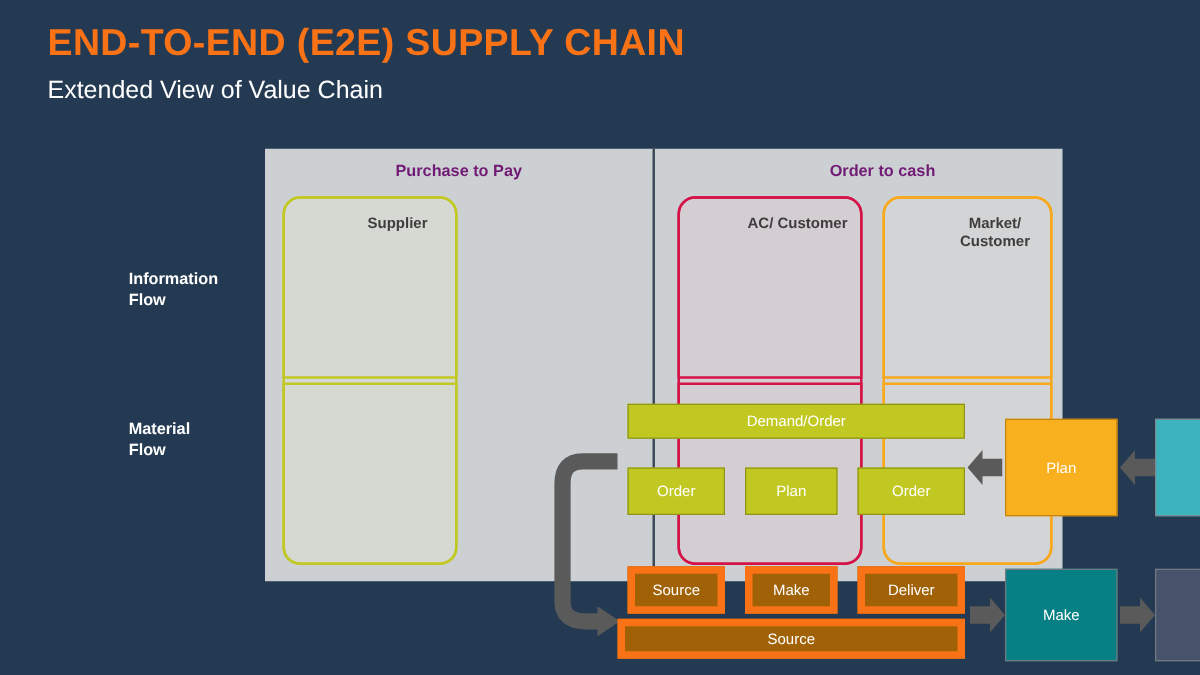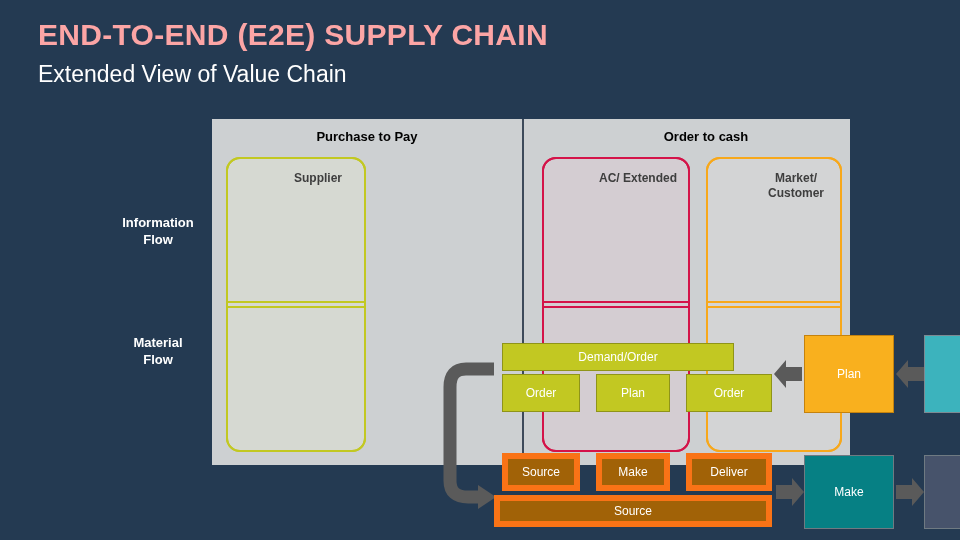--- a/index.html
+++ b/index.html
@@ -16,39 +16,39 @@
     position: relative;
   }
 
   
   #slide-title {
     position: absolute;
     left: 38px;
     top: 18px;
     font-size: 30px;
     font-weight: bold;
-    color: #fca5a5;
+    color: #f97316;
     letter-spacing: 0.3px;
     white-space: nowrap;
   }
   #slide-subtitle {
     position: absolute;
     left: 38px;
     top: 61px;
-    font-size: 23px;
+    font-size: 20px;
     font-weight: normal;
     color: #ffffff;
     white-space: nowrap;
   }
 
   
   .row-label {
     position: absolute;
     width: 110px;
-    text-align: center;
+    text-align: left;
     font-size: 13px;
     font-weight: bold;
     color: #ffffff;
     line-height: 17px;
   }
   #label-information-flow { left: 103px; top: 214px; }
   #label-material-flow    { left: 103px; top: 334px; }
 
   
   #diagram-container {
@@ -69,21 +69,21 @@
     height: 346px;
     background: #3d4a5a;
   }
 
   
   .group-header {
     position: absolute;
     top: 10px;
     font-size: 13px;
     font-weight: bold;
-    color: #000000;
+    color: #701a75;
     text-align: center;
   }
   #group-header-p2p { left: 0px;   width: 310px; }
   #group-header-o2c { left: 312px; width: 364px; }
 
   
   .col-panel {
     position: absolute;
     top: 38px;
     height: 295px;
@@ -140,21 +140,21 @@
   }
 
   .olive   { background: #c2c822; border: 1px solid #8f9418; }
   .crimson { background: #a16207; border: 6px solid #f97316; }
   .amber   { background: #f9b01e; border: 1px solid #c4820e; }
   .teal    { background: #3cb3bd; border: 1px solid #7d8a93; }
   .dteal   { background: #068084; border: 1px solid #6f7a82; }
   .slate   { background: #47536b; border: 1px solid #6f7a82; }
 
   
-  #box-demand-order { left: 290px; top: 204px; width: 232px; height: 28px; margin-top: 20px; }
+  #box-demand-order { left: 290px; top: 204px; width: 270px; height: 28px; }
   #box-order-1      { left: 290px; top: 255px; width: 78px;  height: 38px; }
   #box-plan-prod    { left: 384px; top: 255px; width: 74px;  height: 38px; }
   #box-order-2      { left: 474px; top: 255px; width: 86px;  height: 38px; }
   #box-plan-wh      { left: 592px; top: 216px; width: 90px;  height: 78px; }
   #box-demand-mkt   { left: 712px; top: 216px; width: 126px; height: 78px; }
 
   
   #box-source-1     { left: 290px; top: 334px; width: 78px;  height: 38px; }
   #box-make-prod    { left: 384px; top: 334px; width: 74px;  height: 38px; }
   #box-deliver-prod { left: 474px; top: 334px; width: 86px;  height: 38px; }
@@ -200,21 +200,21 @@
   <div class="col-panel" id="col-supplier">
     <div class="panel-top"></div>
     <div class="panel-bot"></div>
     <div class="col-title">Supplier</div>
   </div>
 
 
   <div class="col-panel" id="col-warehouse">
     <div class="panel-top"></div>
     <div class="panel-bot"></div>
-    <div class="col-title">AC/ Extended</div>
+    <div class="col-title">AC/ Customer</div>
   </div>
 
   <div class="col-panel" id="col-market">
     <div class="panel-top"></div>
     <div class="panel-bot"></div>
     <div class="col-title">Market/<br>Customer</div>
   </div>
 
   <svg id="arrow-feedback" viewBox="0 0 60 155">
     <path d="M 52 10 L 24 10 Q 8 10 8 28 L 8 122 Q 8 138 26 138 L 40 138" fill="none" stroke="#5a5a5a" stroke-width="13"></path>

